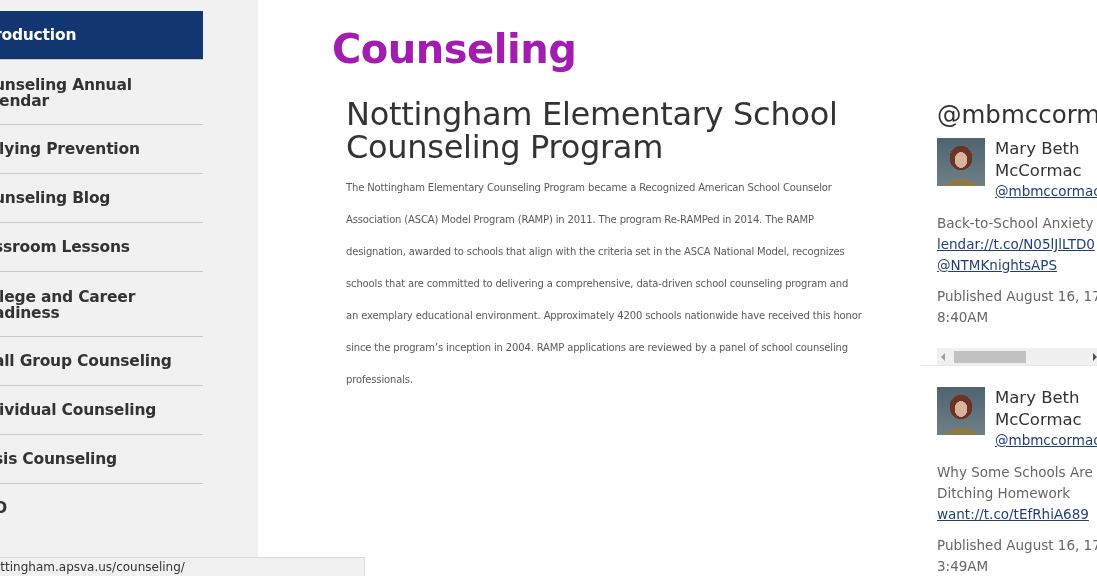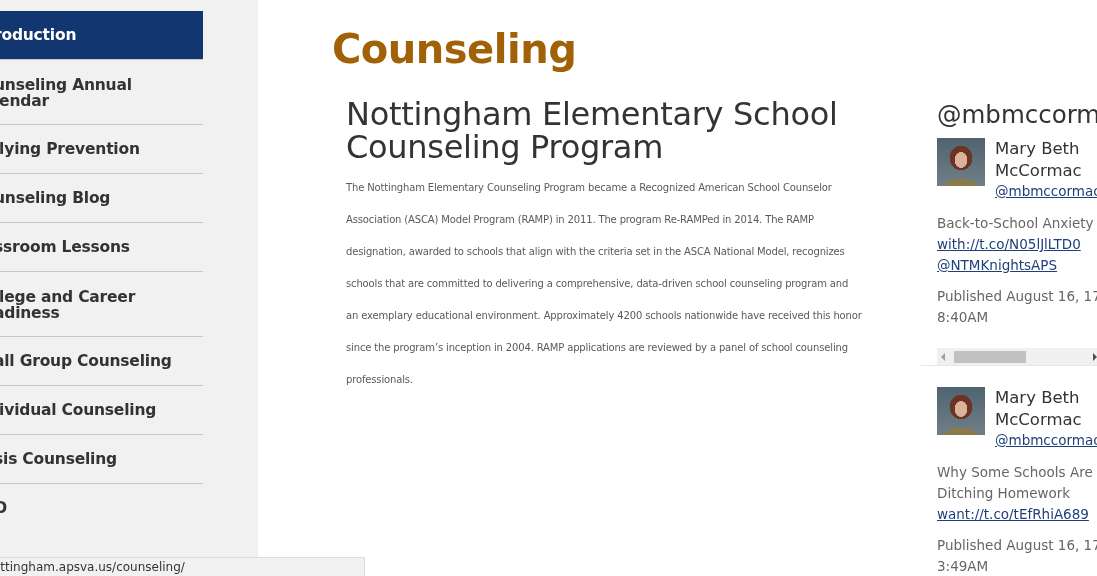--- a/index.html
+++ b/index.html
@@ -32,21 +32,21 @@
   .status-bar {
     position:absolute; left:0; top:557px; width:365px; height:19px;
     background:#f1f1f1; border-top:1px solid #dcdcdc; border-right:1px solid #dcdcdc;
     box-sizing:border-box; font-size:12px; color:#333333;
     line-height:18px; padding-left:0; white-space:nowrap; overflow:hidden;
   }
   .status-bar span { margin-left:-7px; }
 
   .page-title {
     position:absolute; left:332px; top:22px; margin:0;
-    font-size:40px; font-weight:bold; color:#a16207; line-height:54px;
+    font-size:40px; font-weight:bold; color:#a21caf; line-height:54px;
     letter-spacing:-0.5px;
   }
   .main-col { position:absolute; left:346px; top:98px; width:516px; }
   .main-col h2 {
     margin:0; font-weight:normal; font-size:32px; line-height:33px;
     color:#333333; letter-spacing:-0.3px;
   }
   .main-col p {
     margin:0; font-size:10px; line-height:32px; color:#5a5a5a;
     letter-spacing:-0.15px;
@@ -149,21 +149,21 @@
 
 <aside class="feed">
   <h2 class="feed-title">@mbmccormac</h2>
 
   <div class="tweet" style="top:40px">
     <div class="avatar"></div>
     <div class="author-name">Mary Beth McCormac</div>
     <a class="author-handle">@mbmccormac</a>
     <div class="tweet-text" style="top:75px">
       <span>Back-to-School Anxiety</span>
-      <a>with://t.co/N05lJlLTD0</a>
+      <a>lendar://t.co/N05lJlLTD0</a>
       <a>@NTMKnightsAPS</a>
     </div>
     <div class="tweet-date" style="top:148px">Published August 16, 17 8:40AM</div>
   </div>
 
   <div class="hscroll">
     <div class="arrow-l"></div>
     <div class="thumb"></div>
     <div class="arrow-r"></div>
   </div>

